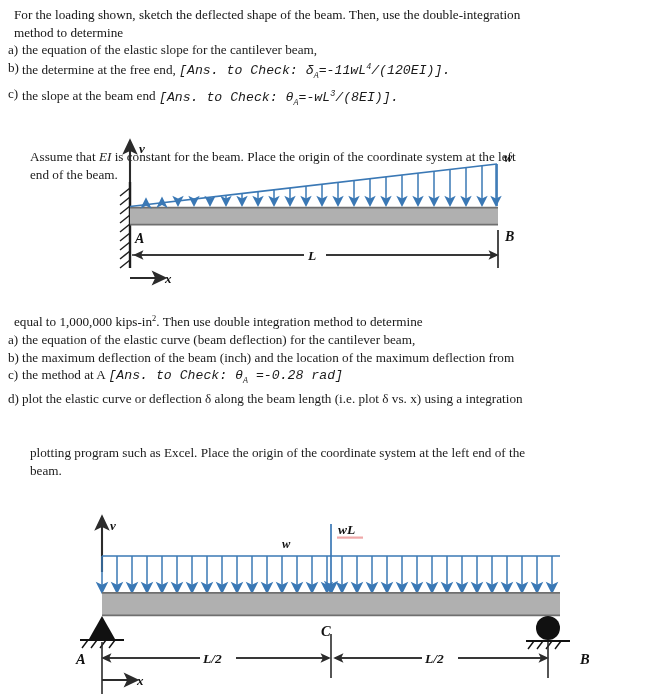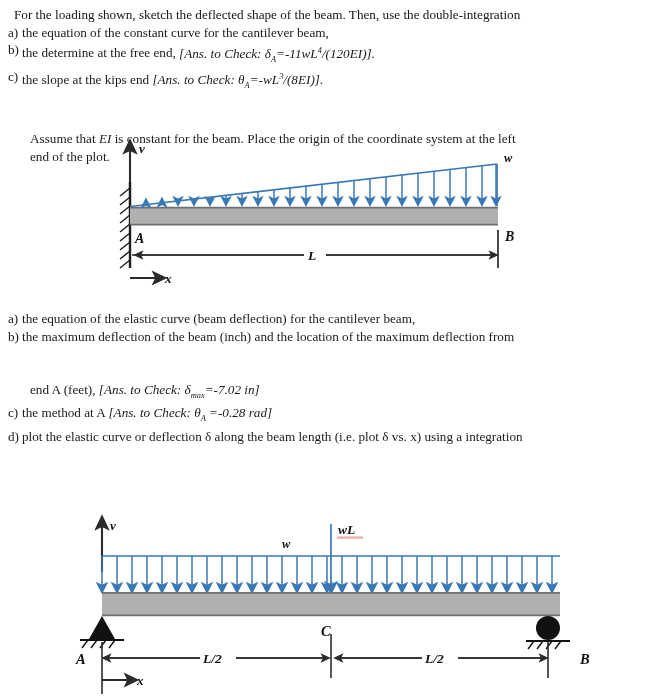--- a/index.html
+++ b/index.html
@@ -40,58 +40,59 @@
   }
   .marker {
     width: 22px;
     flex: 0 0 22px;
     padding-left: 8px;
     box-sizing: border-box;
   }
   .itemtext { flex: 1 1 auto; }
   .contd { padding-left: 30px; padding-right: 12px; font-size: 13.2px; line-height: 17.6px; margin-top: 36px; }
   i, .it { font-style: italic; }
-  .ans { font-style: italic; }
+  .ans { font-style: italic; font-family: Liberation Mono, monospace; }
   sub { font-size: 8.4px; font-style: italic; }
   sup { font-size: 8.4px; }
   .spell { text-decoration: none; border-bottom: 2px solid #f0a8a8; }
 
   
   .fig { position: absolute; }
   .fig svg { display: block; }
 </style>
 </head>
 <body>
 
 <div class="page">
 
   <div class="block" style="top:6px;">
 
     <div class="para lead">
       <span>For the loading shown, sketch the deflected shape of the beam. Then, use the double-integration</span>
+      <span class="l2">method to determine</span>
     </div>
 
     <div class="listrow">
       <span class="marker">a)</span>
-      <span class="itemtext">the equation of the constant curve for the cantilever beam,</span>
+      <span class="itemtext">the equation of the elastic slope for the cantilever beam,</span>
     </div>
 
     <div class="listrow">
       <span class="marker">b)</span>
       <span class="itemtext"><span>the determine at the free end, </span><span class="ans"><span>[Ans. to Check: </span><span><i>δ</i></span><sub>A</sub><span>=-11wL</span><sup>4</sup><span>/(120<i><i>EI</i></i>)].</span></span></span>
     </div>
 
     <div class="listrow">
       <span class="marker">c)</span>
-      <span class="itemtext"><span>the slope at the kips end </span><span class="ans"><span>[Ans. to Check: </span><span><i>θ</i></span><sub>A</sub><span>=-wL</span><sup>3</sup><span>/(8<i><i>EI</i></i>)].</span></span></span>
+      <span class="itemtext"><span>the slope at the beam end </span><span class="ans"><span>[Ans. to Check: </span><span><i>θ</i></span><sub>A</sub><span>=-wL</span><sup>3</sup><span>/(8<i><i>EI</i></i>)].</span></span></span>
     </div>
 
     <div class="contd">
       <span>Assume that <i><i>EI</i></i> is constant for the beam. Place the origin of the coordinate system at the left</span><br>
-      <span>end of the plot.</span>
+      <span>end of the beam.</span>
     </div>
   </div>
 
   <div class="fig" style="top:138px; left:108px;">
     <svg width="440" height="150" viewBox="0 0 440 150" xmlns="http://www.w3.org/2000/svg">
       <defs>
         <marker id="arrB" markerWidth="9" markerHeight="9" refX="4.2" refY="4.4" orient="auto">
           <path d="M0.4,0.6 L8,4.4 L0.4,8.2 L2.3,4.4 Z" fill="#3a78b5"></path>
         </marker>
         <marker id="arrK" markerWidth="9" markerHeight="9" refX="4.5" refY="4.2" orient="auto">
@@ -171,44 +172,48 @@
       <g>
         <line x1="22" y1="140" x2="52" y2="140" stroke="#2b2b2b" stroke-width="2" marker-end="url(#arrK)"></line>
       </g>
       <text x="57" y="145" font-family="'Liberation Serif',serif" font-size="13" font-style="italic" font-weight="bold" fill="#111">x</text>
     </svg>
   </div>
 
   <div class="block" style="top:310px;">
 
     <div class="para lead">
+      <span class="l2">equal to 1,000,000 kips-in<sup>2</sup>.  Then use double integration method to determine</span>
     </div>
 
     <div class="listrow">
       <span class="marker">a)</span>
       <span class="itemtext">the equation of the elastic curve (beam deflection) for the cantilever beam,</span>
     </div>
 
     <div class="listrow">
       <span class="marker">b)</span>
       <span class="itemtext">the maximum deflection of the beam (inch) and the location of the maximum deflection from</span>
     </div>
 
-    <div class="contd"><span>end A (feet), </span><span class="ans"><span>[Ans. to Check: </span><span><i>δ</i></span><sub>max</sub><span>=-7.02 in]</span></span></div>
 
     <div class="listrow">
       <span class="marker">c)</span>
       <span class="itemtext"><span>the method at A </span><span class="ans"><span>[Ans. to Check: </span><span><i>θ</i></span><sub>A</sub><span> =-0.28 rad]</span></span></span>
     </div>
 
     <div class="listrow">
       <span class="marker">d)</span>
       <span class="itemtext">plot the elastic curve or deflection δ along the beam length (i.e. plot δ vs. x) using a integration</span>
     </div>
 
+    <div class="contd">
+      <span>plotting program such as Excel. Place the origin of the coordinate system at the left end of the</span><br>
+      <span>beam.</span>
+    </div>
   </div>
 
   <div class="fig" style="top:512px; left:70px;">
     <svg width="560" height="188" viewBox="0 0 560 188" xmlns="http://www.w3.org/2000/svg">
       <defs>
         <marker id="arrB2" markerWidth="10" markerHeight="10" refX="4.6" refY="4.8" orient="auto">
           <path d="M0.4,0.6 L8.8,4.8 L0.4,9.0 L2.4,4.8 Z" fill="#3a78b5"></path>
         </marker>
         <marker id="arrK2" markerWidth="9" markerHeight="9" refX="4.5" refY="4.2" orient="auto">
           <path d="M0.3,0.5 L8.2,4.2 L0.3,7.9 L2.1,4.2 Z" fill="#2b2b2b"></path>

